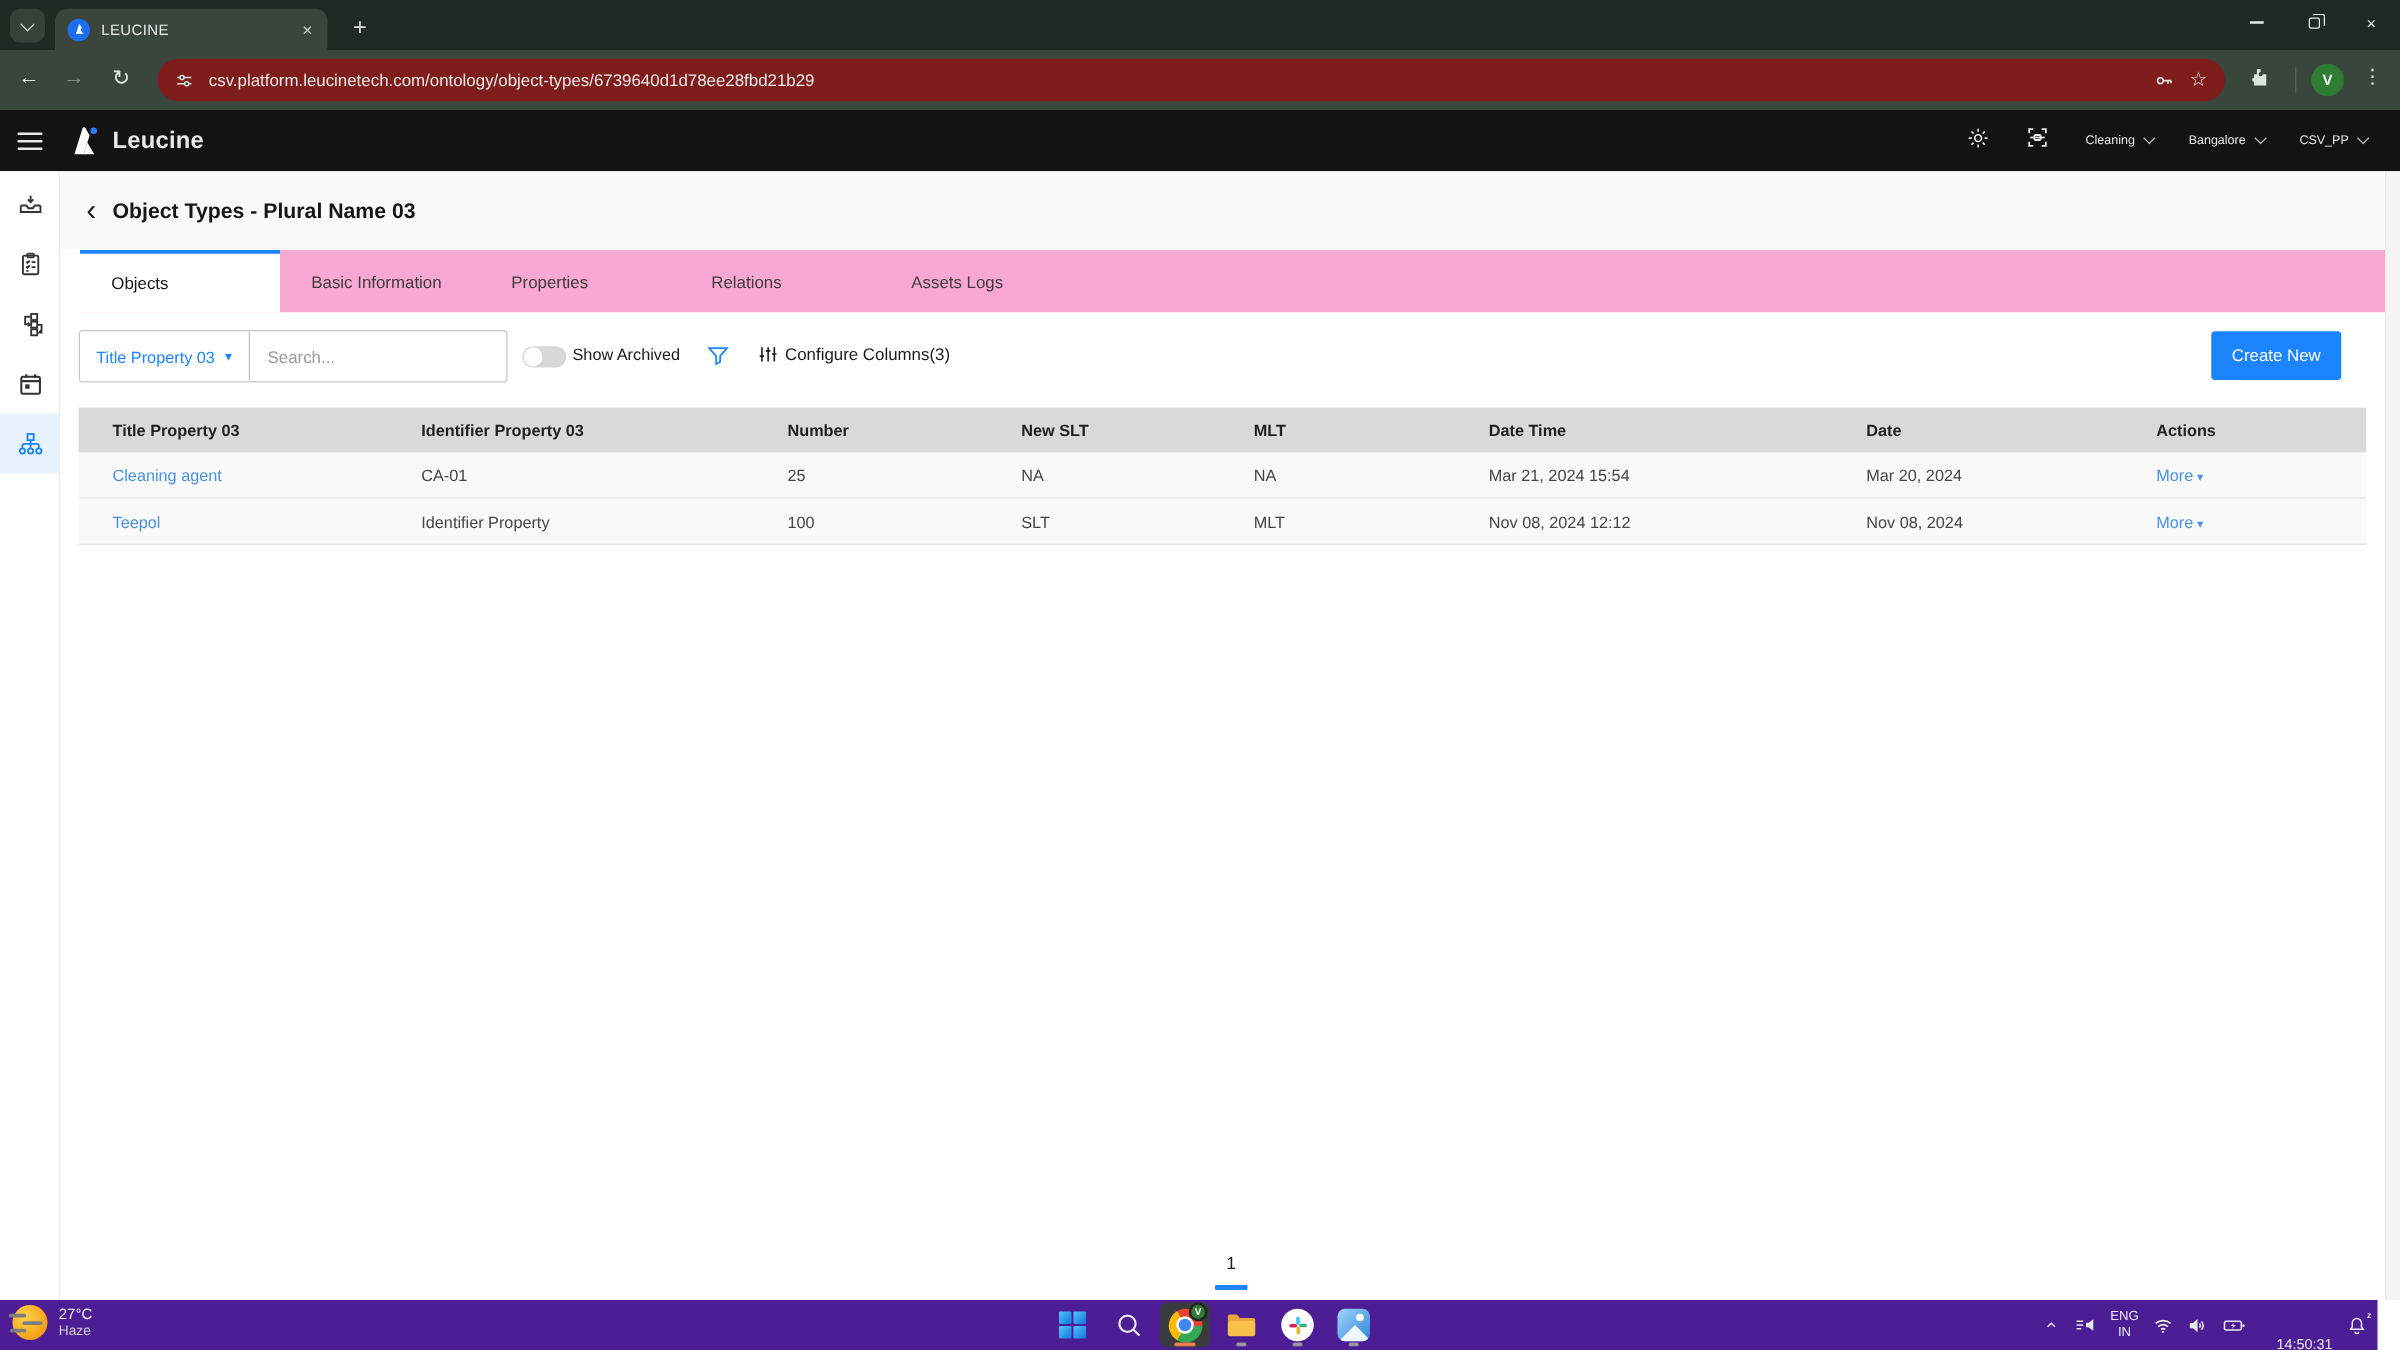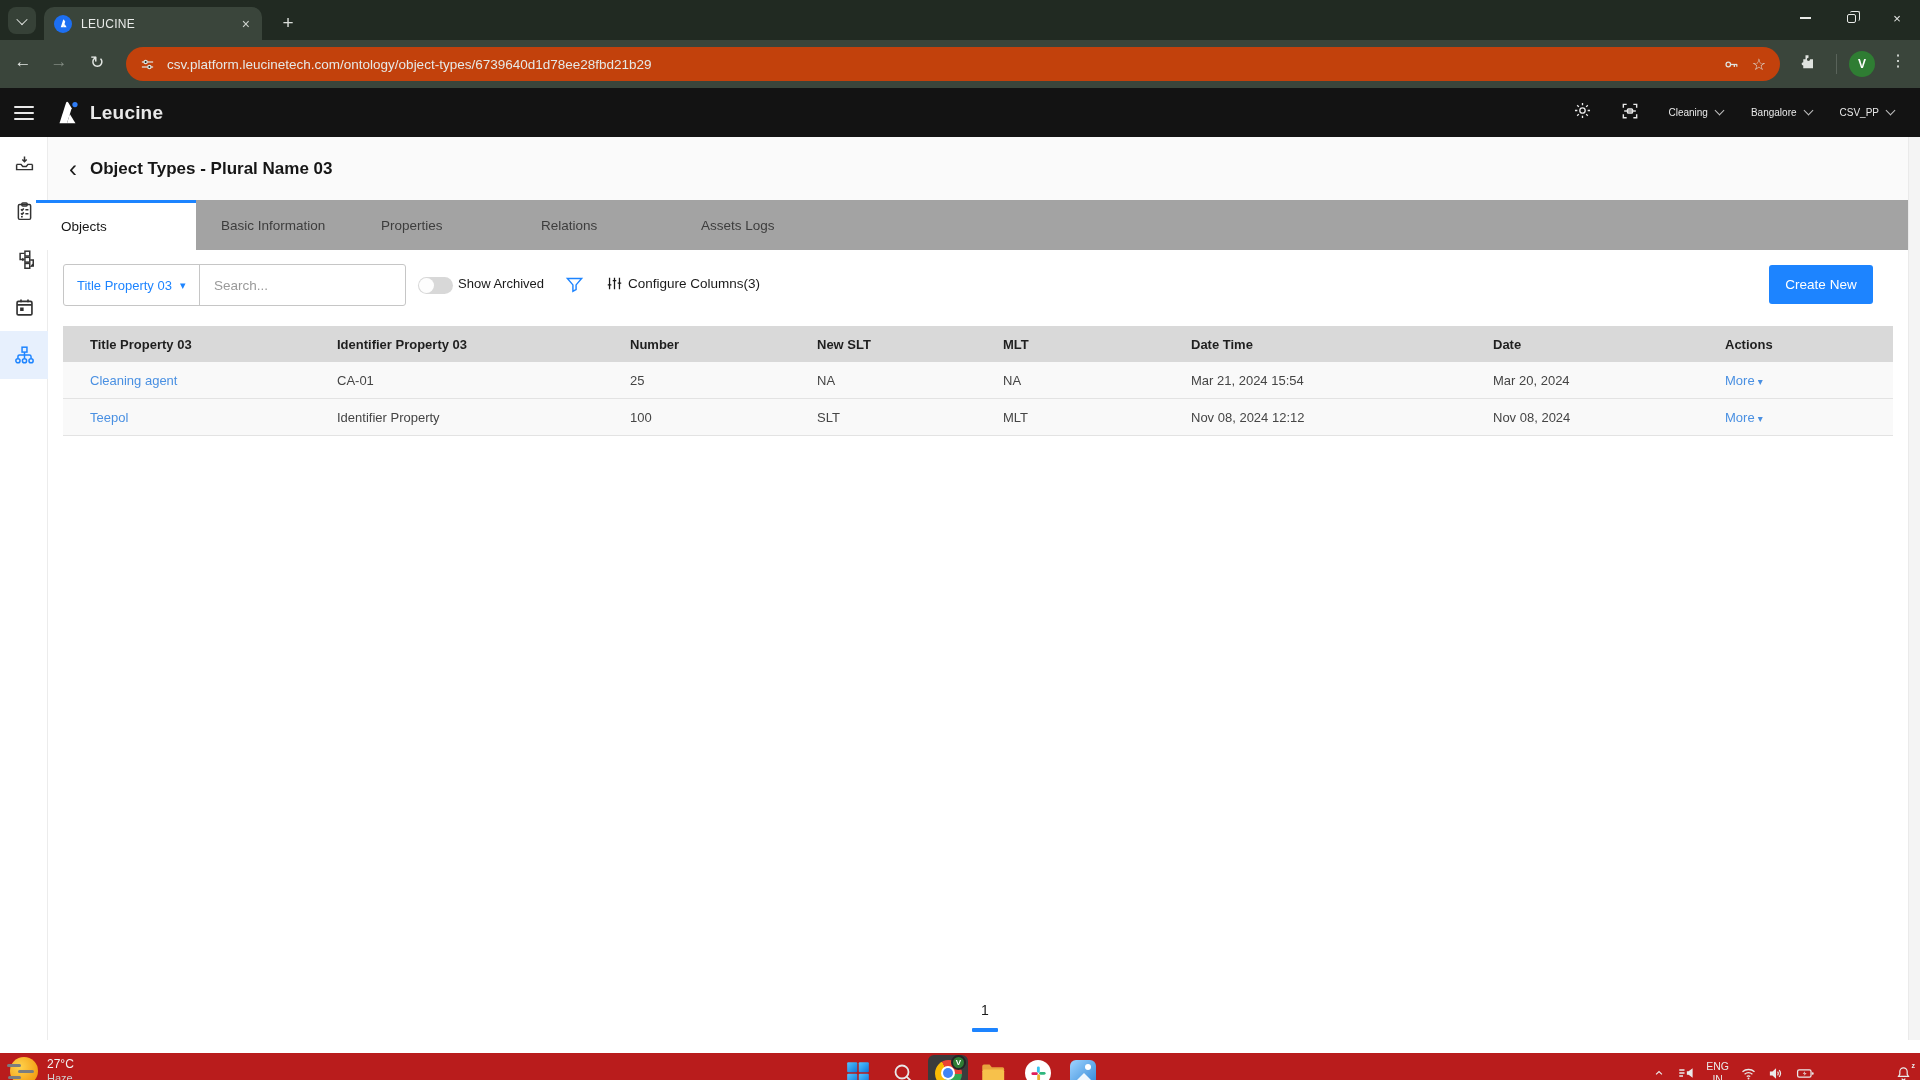--- a/index.html
+++ b/index.html
@@ -25,21 +25,21 @@
   .win-controls { position:absolute; right:0; top:0; height:36px; display:flex; }
   .win-btn { width:46px; height:36px; display:flex; align-items:center; justify-content:center; color:#e8eae8; font-size:13px; }
   .min-bar { width:11px; height:1.6px; background:#e8eae8; }
   .restore-box { width:9px; height:9px; border:1.3px solid #e8eae8; border-radius:2px; position:relative; }
   .restore-box::before { content:""; position:absolute; left:2px; top:-4px; width:9px; height:9px;
     border-top:1.3px solid #e8eae8; border-right:1.3px solid #e8eae8; border-radius:2px; }
 
   .toolbar { position:absolute; top:40px; left:0; right:0; height:48px; background:#3a453b; }
   .nav-ic { position:absolute; top:52px; font-size:17px; color:#e2e6e2; width:26px; text-align:center; cursor:pointer; }
   .url-pill { position:absolute; left:126px; right:140px; top:47px; height:34px; border-radius:17px;
-    background:#c2410c; display:flex; align-items:center; padding:0 14px; gap:12px; color:#e6e8e6; font-size:13.5px; }
+    background:#7f1d1d; display:flex; align-items:center; padding:0 14px; gap:12px; color:#e6e8e6; font-size:13.5px; }
   .url-text { flex:1; white-space:nowrap; overflow:hidden; color:#e6e8e6; }
   .pill-ic { flex:none; display:flex; align-items:center; }
   .star { font-size:16px; color:#dfe3df; }
   .ext-divider { position:absolute; left:1836px; top:54px; width:1px; height:20px; background:#59635a; }
   .avatar { position:absolute; left:1849px; top:51px; width:26px; height:26px; border-radius:50%;
     background:#2f7d33; color:#fff; font-size:12px; font-weight:bold; display:flex; align-items:center; justify-content:center; }
   .dots { position:absolute; left:1890px; top:51px; color:#e2e6e2; font-size:16px; }
   .puzzle { position:absolute; left:1798px; top:53px; }
 
   
@@ -60,21 +60,21 @@
   .sb-item { width:48px; height:48px; display:flex; align-items:center; justify-content:center;
     color:#333; cursor:pointer; }
   .sb-item.active { background:#e7f0fd; color:#1d84ff; }
 
   
   .titlerow { position:absolute; top:137px; left:48px; right:12px; height:63px; background:#fafafa;
     display:flex; align-items:center; }
   .back-chev { font-size:24px; color:#1a1a1a; margin-left:14px; width:22px; text-align:center; cursor:pointer; }
   .page-title { font-size:17px; font-weight:bold; color:#161616; margin-left:6px;text-align:right; }
 
-  .tabbar { position:absolute; top:200px; left:36px; right:12px; height:50px; background:#a3a3a3; display:flex; }
+  .tabbar { position:absolute; top:200px; left:64px; right:12px; height:50px; background:#f9a8d4; display:flex; }
   .ptab { width:160px; display:flex; align-items:center; padding-left:25px; font-size:13.5px;
     color:#3d3d3d; cursor:pointer; }
   .ptab.active { background:#fff; border-top:3px solid #1d84ff; color:#161616; }
 
   .content { position:absolute; top:250px; left:48px; right:12px; bottom:40px; background:#fff; }
 
   .filterbox { position:absolute; left:15px; top:14px; width:343px; height:42px;
     border:1px solid #c6c6c6; border-radius:3px; display:flex; align-items:center; background:#fff; }
   .fb-drop { width:143px; display:flex; align-items:center; gap:8px; padding-left:13px;
     color:#1d84ff; font-size:13px; cursor:pointer; border-right:1px solid #c6c6c6; height:100%; }
@@ -104,21 +104,21 @@
   .more-caret { font-size:10px; margin-left:3px; }
 
   .pager { position:absolute; left:912px; top:752px; width:50px; text-align:center; }
   .pager-num { font-size:14px; color:#1a1a1a; }
   .pager-bar { margin:10px auto 0; width:26px; height:4px; background:#1d84ff; border-radius:1px; }
 
   .scrollbar { position:absolute; right:0; top:137px; bottom:40px; width:12px; background:#f4f4f4;
     border-left:1px solid #eaeaea; }
 
   
-  .taskbar { position:absolute; left:0; right:0; bottom:0; height:27px; background:#b91c1c; }
+  .taskbar { position:absolute; left:0; right:18px; bottom:0; height:40px; background:#4c1d95; }
   .tb-left { position:absolute; left:10px; top:4px; display:flex; align-items:center; gap:9px; cursor:pointer; }
   .weather-ic { width:28px; height:28px; border-radius:50%;
     background:radial-gradient(circle at 35% 35%, #ffd34d, #f08c00); position:relative; }
   .weather-ic i { position:absolute; height:3px; background:#7b7d7f; border-radius:2px; }
   .wt-temp { font-size:12px; color:#f2f2f2; line-height:1.2; }
   .wt-desc { font-size:11px; color:#cfcfcf; line-height:1.2; }
   .tb-center { position:absolute; left:838px; top:2px; display:flex; gap:5px; }
   .slot { width:40px; height:36px; border-radius:6px; display:flex; align-items:center;
     justify-content:center; position:relative; cursor:pointer; }
   .slot.open::after { content:""; position:absolute; bottom:1px; left:50%; transform:translateX(-50%);

